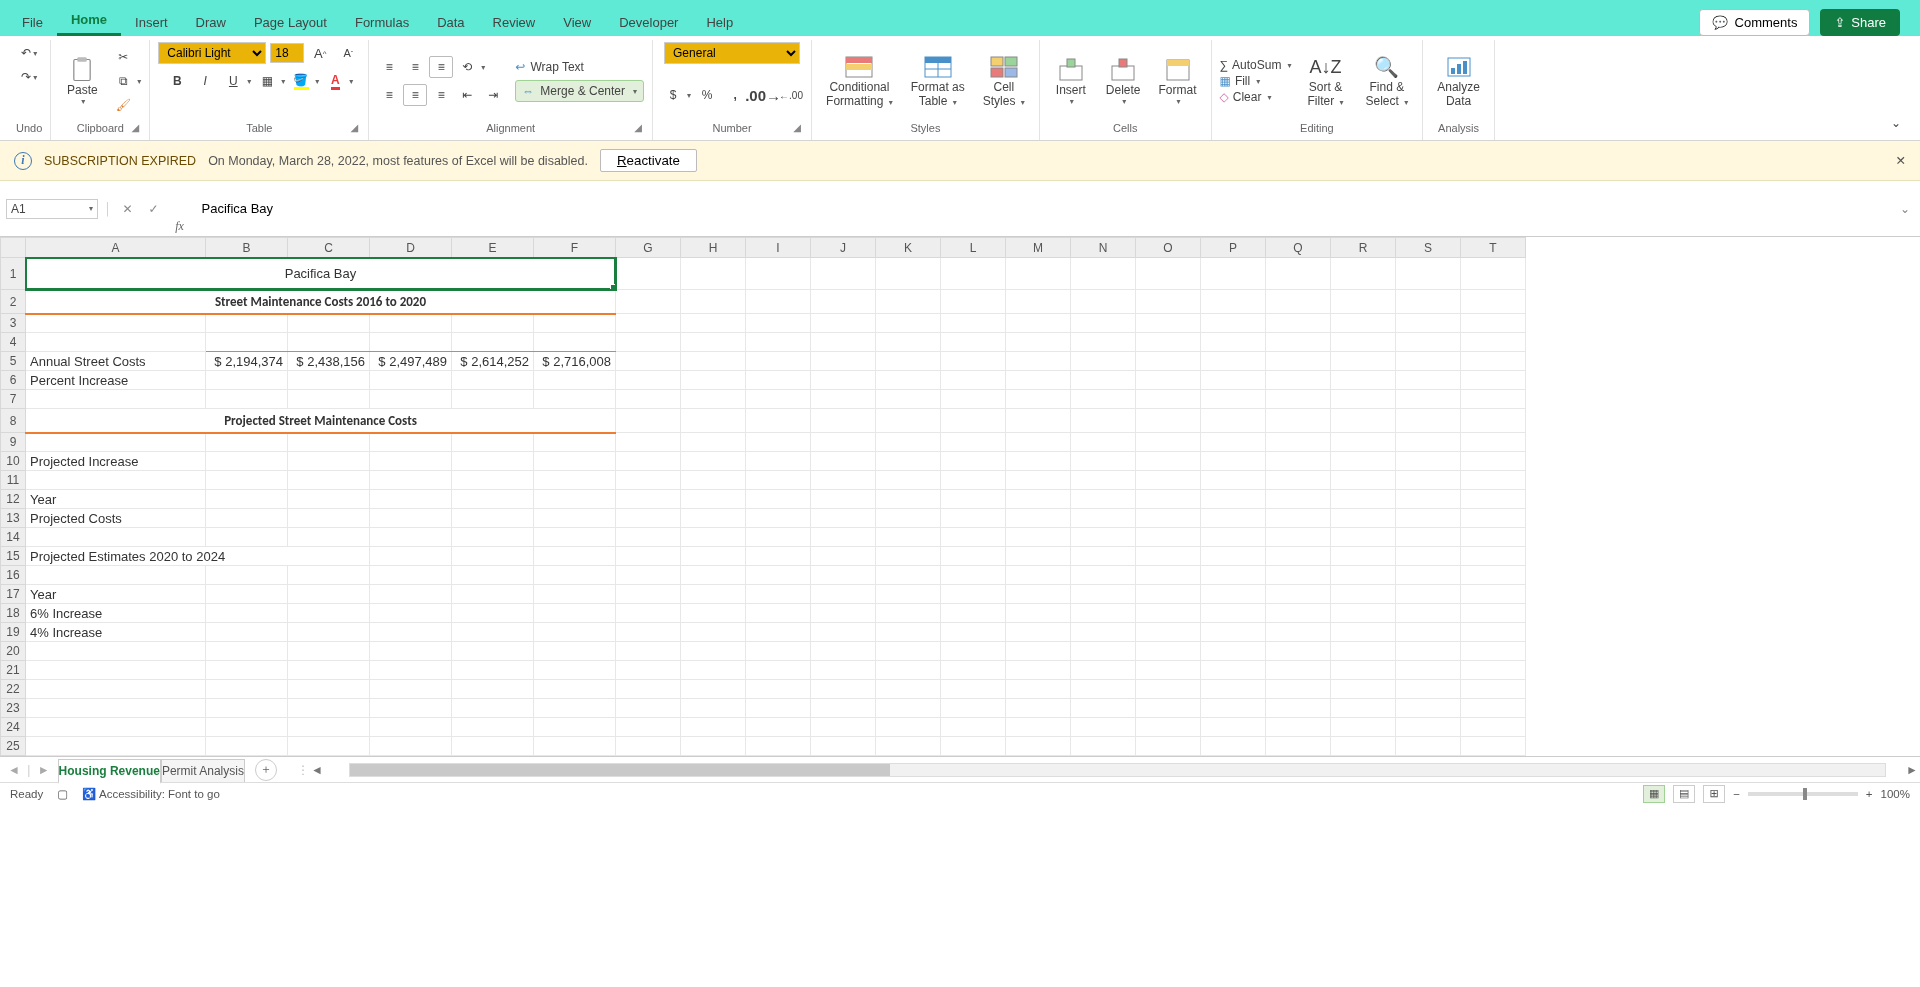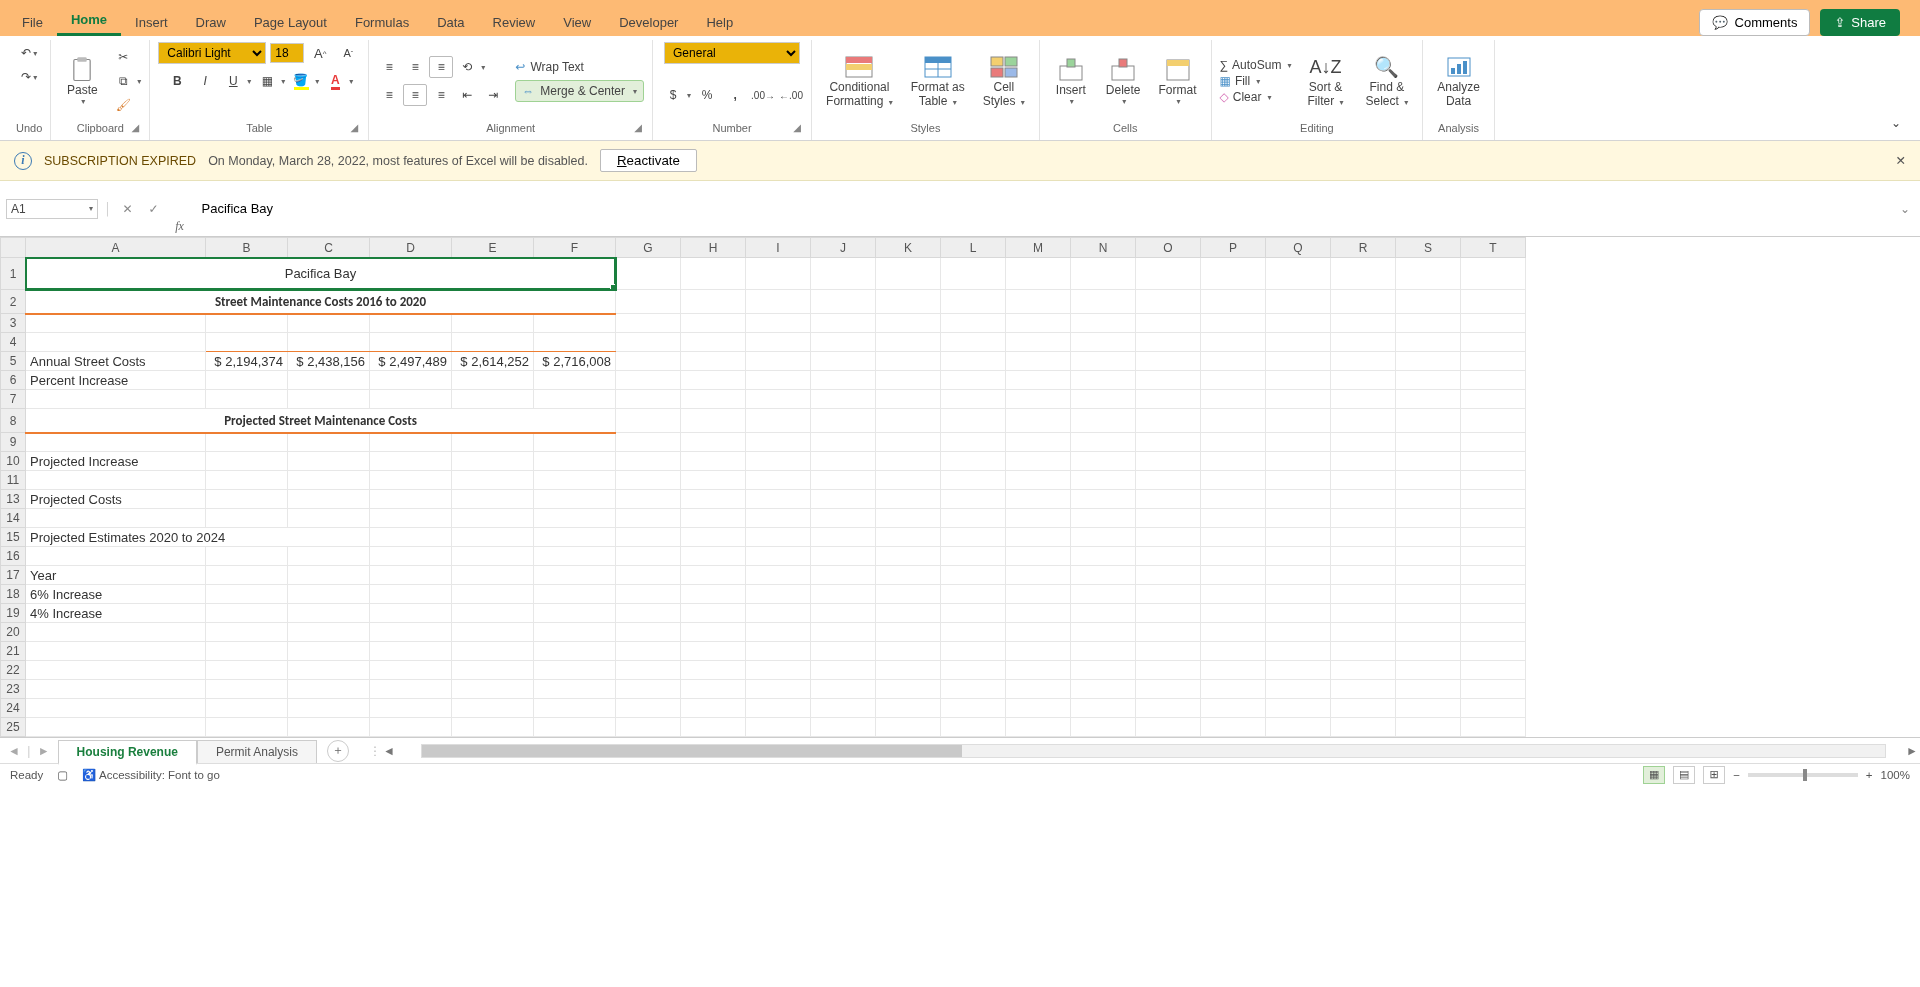--- a/index.html
+++ b/index.html
@@ -1,19 +1,19 @@
 <!DOCTYPE html>
 <html><head>
 <meta charset="utf-8">
 <style>
 * { box-sizing: border-box; margin: 0; padding: 0; }
 body { font-family: "Segoe UI", Arial, sans-serif; font-size: 12px; background: #fff; color: #444; user-select: none; }
 
 
-.menubar { display: flex; align-items: flex-end; gap: 0; padding: 6px 8px 0 8px; background: #fdba74; }
+.menubar { display: flex; align-items: flex-end; gap: 0; padding: 6px 8px 0 8px; background: #5eead4; }
 .menubar .tab { padding: 6px 14px 6px 14px; color: #444; cursor: pointer; font-size: 13px; }
 .menubar .tab.active { color: #107c41; font-weight: 600; border-bottom: 3px solid #107c41; text-align: right; }
 .menuright { margin-left: auto; display: flex; gap: 10px; align-items: center; padding-right: 12px; }
 .btn-comments { border: 1px solid #bbb; border-radius: 4px; background: #fff; padding: 5px 12px; font-size: 13px; display: flex; gap: 6px; align-items: center; cursor: pointer; }
 .btn-share { background: #107c41; color: #fff; border: none; border-radius: 4px; padding: 6px 14px; font-size: 13px; display: flex; gap: 6px; align-items: center; cursor: pointer; }
 
 
 .ribbon { display: flex; background: #fff; border-bottom: 1px solid #d4d4d4; padding: 4px 8px 0 8px; }
 .group { display: flex; flex-direction: column; border-right: 1px solid #e3e3e3; padding: 2px 8px 2px 8px; }
 .group:last-child { border-right: none; }
@@ -62,21 +62,21 @@
 .sel { outline: 2px solid #1a7f3e; outline-offset: -1px; position: relative; box-shadow: inset 0 0 0 1px #1a7f3e; }
 .selhandle::after { content: ""; position: absolute; right: -3px; bottom: -3px; width: 6px; height: 6px; background: #1a7f3e; border: 1px solid #fff; }
 .col-w-A { width: 180px; }
 .col-w-def { width: 82px; }
 .col-w-narrow { width: 65px; }
 
 
 .tabstrip { display: flex; align-items: center; border-top: 1px solid #ccc; height: 26px; font-size: 12px; }
 .tabstrip .nav { padding: 0 8px; color: #aaa; cursor: pointer; }
 .tabstrip .nav .pipe { color: #ccc; margin: 0 4px; }
-.sheettab { padding: 4px 18px; border: 1px solid #ccc; border-bottom: none; background: #f5f5f5; color: #555; margin-top: 2px; cursor: pointer; }
+.sheettab { padding: 4px 0; border: 1px solid #ccc; border-bottom: none; background: #f5f5f5; color: #555; margin-top: 2px; cursor: pointer; }
 .sheettab.active { background: #fff; color: #1a7f3e; font-weight: 600; border-bottom: 2px solid #fff; margin-bottom: -1px; }
 .addsheet { width: 22px; height: 22px; border: 1px solid #ccc; border-radius: 50%; display: flex; align-items: center; justify-content: center; margin-left: 10px; cursor: pointer; color: #666; }
 .hscroll-track { flex: 1; margin: 0 18px 0 24px; height: 14px; background: #f1f1f1; border: 1px solid #ddd; position: relative; }
 .hscroll-thumb { position: absolute; left: 0; top: 0; bottom: 0; width: 540px; background: #c9c9c9; }
 .hscroll-btn { width: 16px; text-align: center; color: #777; cursor: pointer; }
 
 
 .statusbar { display: flex; align-items: center; height: 22px; border-top: 1px solid #ddd; font-size: 11.5px; color: #555; padding: 0 10px; gap: 14px; }
 .statusbar .right { margin-left: auto; display: flex; align-items: center; gap: 8px; }
 .viewbtn { width: 22px; height: 18px; border: 1px solid #ccc; display: flex; align-items: center; justify-content: center; font-size: 11px; cursor: pointer; }
@@ -229,21 +229,21 @@
       <select style="width:136px;"><option>General</option></select>
       <div style="display:flex;gap:4px;">
         <span class="split">
             <span class="icon-btn">$</span>
             <span class="drop">▾</span>
           </span>
         <span class="icon-btn">%</span>
         <span class="icon-btn">
             <b>,</b>
           </span>
-        <span class="icon-btn" style="font-size:10px;">.00→</span>
+        <span class="icon-btn" style="font-size:15px;font-weight:bold;">.00→</span>
         <span class="icon-btn" style="font-size:10px;">←.00</span>
       </div>
     </div>
     <div class="group-label"><span>Number</span><span class="launcher">◢</span></div>
   </div>
 
   <div class="group">
     <div class="group-body">
       <div class="big-btn">
         <span class="icon-lg">
@@ -680,20 +680,43 @@
           <td></td>
           <td></td>
           <td></td>
           <td></td>
           <td></td>
           <td></td>
           <td></td>
           <td></td>
         </tr>
         <tr>
+          <th class="rowhdr">12</th>
+          <td>Year</td>
+          <td></td>
+          <td></td>
+          <td></td>
+          <td></td>
+          <td></td>
+          <td></td>
+          <td></td>
+          <td></td>
+          <td></td>
+          <td></td>
+          <td></td>
+          <td></td>
+          <td></td>
+          <td></td>
+          <td></td>
+          <td></td>
+          <td></td>
+          <td></td>
+          <td></td>
+        </tr>
+        <tr>
           <th class="rowhdr">13</th>
           <td>Projected Costs</td>
           <td></td>
           <td></td>
           <td></td>
           <td></td>
           <td></td>
           <td></td>
           <td></td>
           <td></td>

